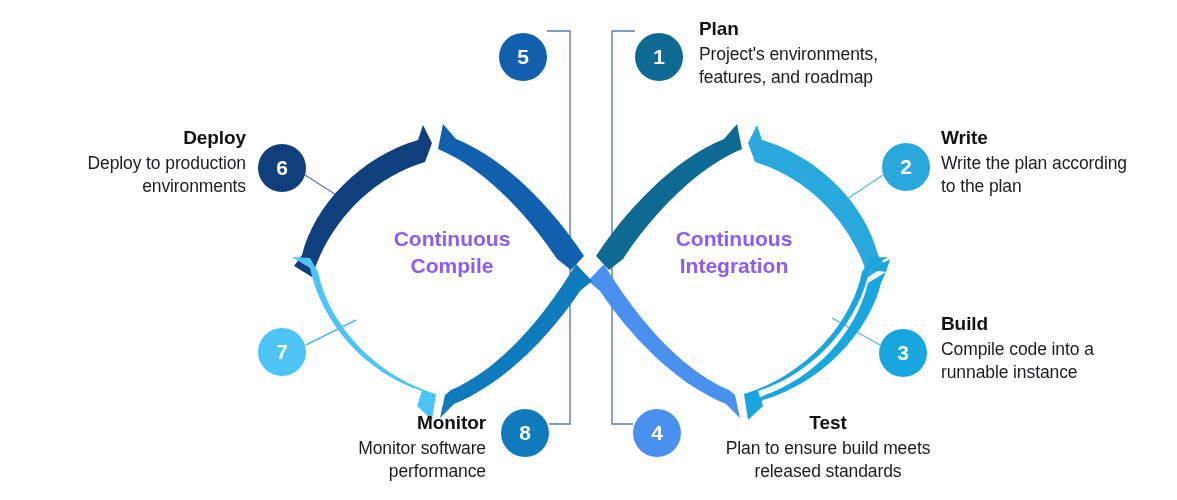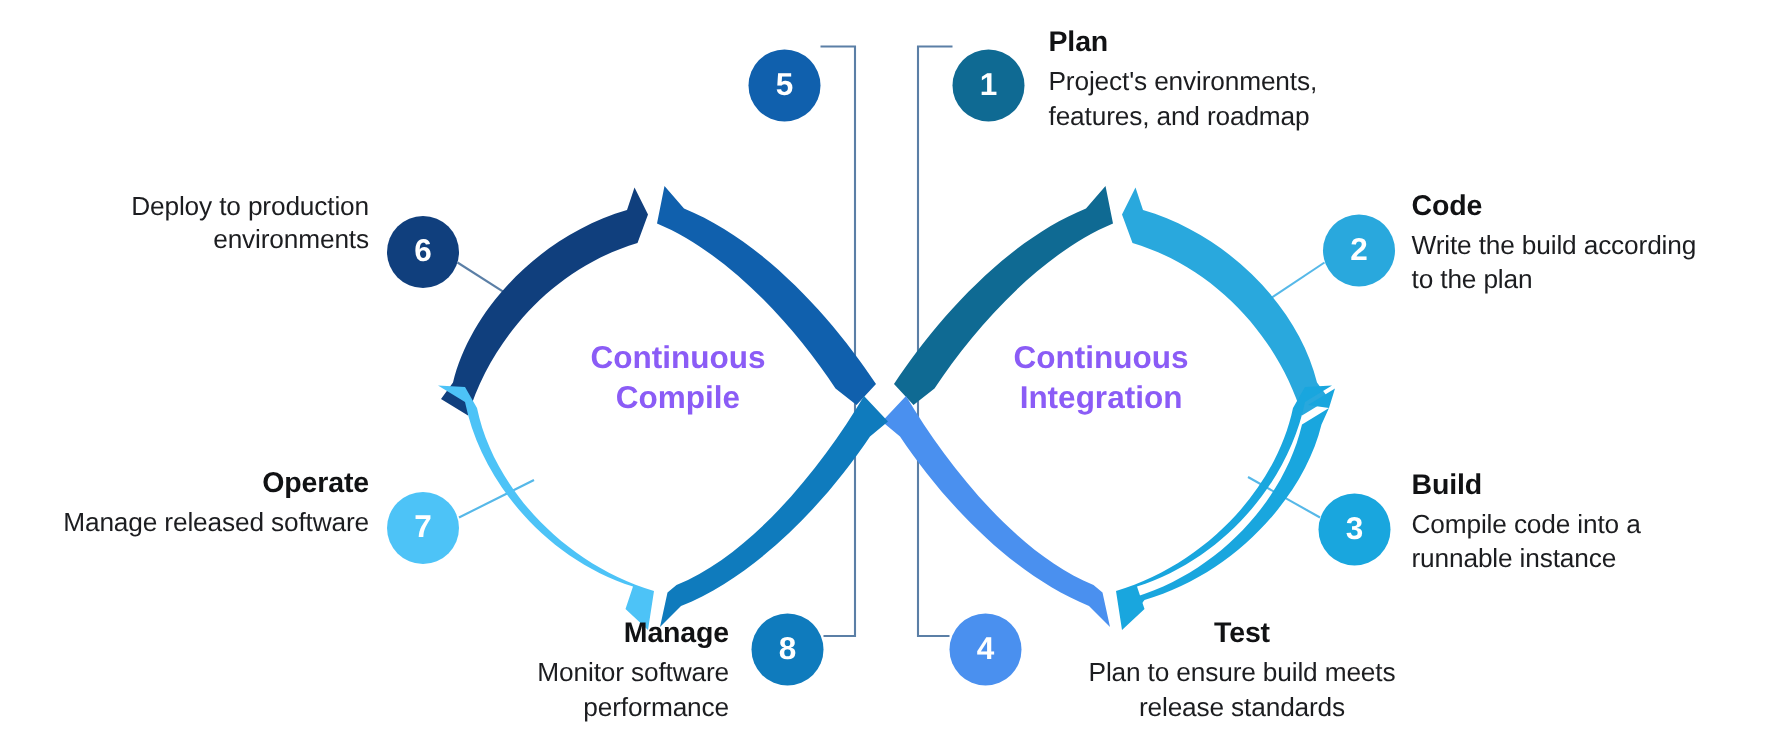--- a/index.html
+++ b/index.html
@@ -213,65 +213,62 @@
   <div class="step-text align-left" style="left:699px; top:17px; width:232px;">
     <span class="step-title">Plan</span>
     <span class="step-desc">Project's environments,</span>
     <span class="step-desc">features, and roadmap</span>
   </div>
 
   <div class="step-circle" style="left:882px; top:143px; width:48px; height:48px; background:#29a8dd;">
     <span>2</span>
   </div>
   <div class="step-text align-left" style="left:941px; top:126px; width:236px;">
-    <span class="step-title">Code</span>
-    <span class="step-desc">Write the build according</span>
+    <span class="step-title">Write</span>
+    <span class="step-desc">Write the plan according</span>
     <span class="step-desc">to the plan</span>
   </div>
 
   <div class="step-circle" style="left:879px; top:329px; width:48px; height:48px; background:#19a6de;">
     <span>3</span>
   </div>
   <div class="step-text align-left" style="left:941px; top:312px; width:236px;">
     <span class="step-title">Build</span>
     <span class="step-desc">Compile code into a</span>
     <span class="step-desc">runnable instance</span>
   </div>
 
   <div class="step-circle" style="left:633px; top:409px; width:48px; height:48px; background:#4a90ef;">
     <span>4</span>
   </div>
   <div class="step-text align-left" style="left:697px; top:411px; width:262px;text-align:center;">
     <span class="step-title">Test</span>
     <span class="step-desc">Plan to ensure build meets</span>
-    <span class="step-desc">release standards</span>
+    <span class="step-desc">released standards</span>
   </div>
 
   <div class="step-circle" style="left:499px; top:33px; width:48px; height:48px; background:#1060ad;">
     <span>5</span>
   </div>
 
   <div class="step-circle" style="left:258px; top:144px; width:48px; height:48px; background:#103f7d;">
     <span>6</span>
   </div>
   <div class="step-text align-right" style="left:20px; top:126px; width:226px;">
+    <span class="step-title">Deploy</span>
     <span class="step-desc">Deploy to production</span>
     <span class="step-desc">environments</span>
   </div>
 
   <div class="step-circle" style="left:258px; top:328px; width:48px; height:48px; background:#4dc3f7;">
     <span>7</span>
   </div>
-  <div class="step-text align-right" style="left:8px; top:311px; width:238px;">
-    <span class="step-title">Operate</span>
-    <span class="step-desc">Manage released software</span>
-  </div>
 
   <div class="step-circle" style="left:501px; top:409px; width:48px; height:48px; background:#0f7bbd;">
     <span>8</span>
   </div>
   <div class="step-text align-right" style="left:300px; top:411px; width:186px;">
-    <span class="step-title">Manage</span>
+    <span class="step-title">Monitor</span>
     <span class="step-desc">Monitor software</span>
     <span class="step-desc">performance</span>
   </div>
 
 </div>
 
 </body></html>

